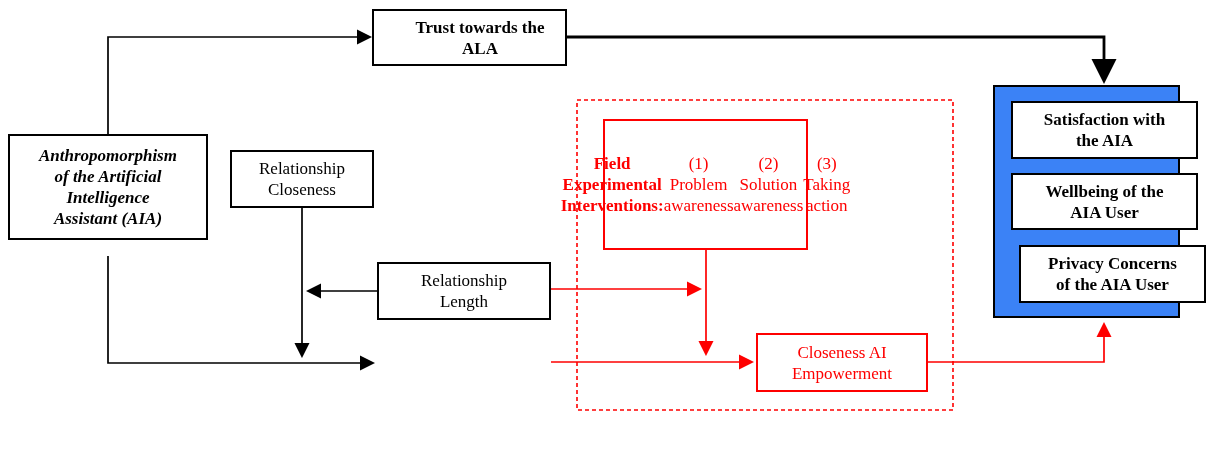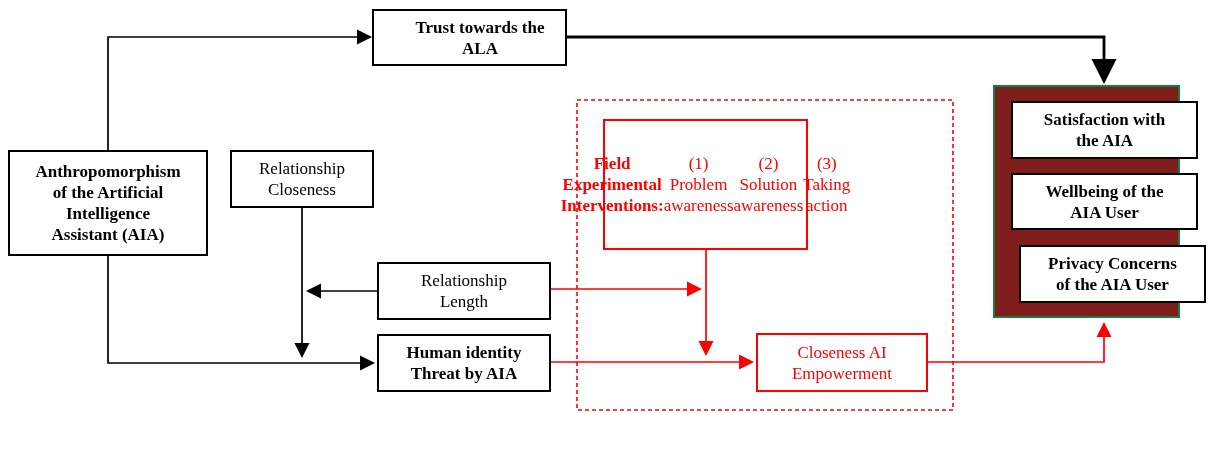--- a/index.html
+++ b/index.html
@@ -34,31 +34,31 @@
     line-height: 21px;
     color: #000000;
     background: #ffffff;
     border: 2px solid #000000;
   }
   .bold { font-weight: bold; }
   .red-node {
     color: #fe0000;
     border-color: #fe0000;
   }
-  .node-anthropomorphism { left: 8px;    top: 150px; width: 200px; height: 106px; }
+  .node-anthropomorphism { left: 8px;    top: 134px; width: 200px; height: 106px; font-style: italic; }
   .node-closeness        { left: 230px;  top: 150px; width: 144px; height: 58px;  }
   .node-trust            { left: 372px;  top: 9px;   width: 195px; height: 57px; padding-left: 21px;  }
   .node-length           { left: 377px;  top: 262px; width: 174px; height: 58px;  }
   .node-threat           { left: 377px;  top: 334px; width: 174px; height: 58px;  }
   .node-interventions    { left: 603px;  top: 119px; width: 205px; height: 131px;
                            padding: 4px 2px; }
   .node-empowerment      { left: 756px;  top: 333px; width: 172px; height: 59px; }
   .outcomes-box          { left: 993px;  top: 85px;  width: 187px; height: 233px;
                            position: absolute; box-sizing: border-box;
-                           border: 2px solid #15803d; background: #7f1d1d; }
+                           border: 2px solid #000000; background: #3b82f6; }
   .node-satisfaction     { left: 16px;   top: 14px;  width: 187px; height: 58px; }
   .node-wellbeing        { left: 16px;   top: 86px;  width: 187px; height: 57px; }
   .node-privacy          { left: 24px;   top: 158px; width: 187px; height: 58px; }
   .fei-line { white-space: pre-line; }
 </style>
 </head>
 <body>
 
 <div class="canvas">
 
@@ -93,22 +93,20 @@
 
   <div class="node node-closeness">Relationship
 Closeness</div>
 
   <div class="node bold node-trust">Trust towards the
 ALA</div>
 
   <div class="node node-length">Relationship
 Length</div>
 
-  <div class="node bold node-threat">Human identity
-Threat by AIA</div>
 
   <div class="node red-node node-interventions">
     <div class="bold fei-line">Field Experimental
 Interventions:</div>
     <div class="fei-line">(1) Problem awareness</div>
     <div class="fei-line">(2) Solution awareness</div>
     <div class="fei-line">(3) Taking action</div>
   </div>
 
   <div class="node red-node node-empowerment">Closeness AI

